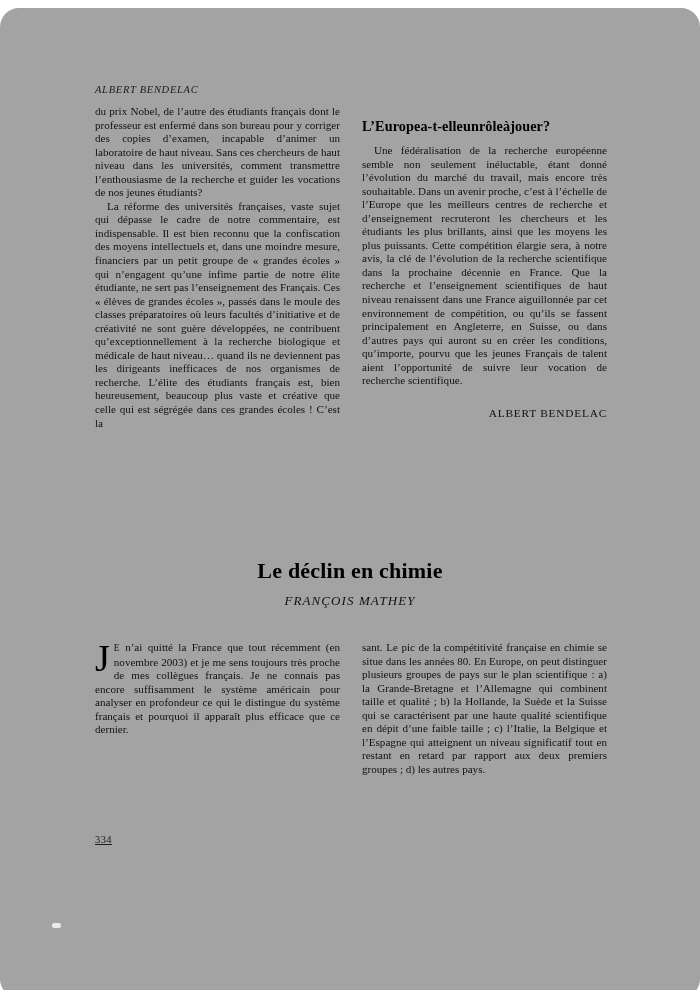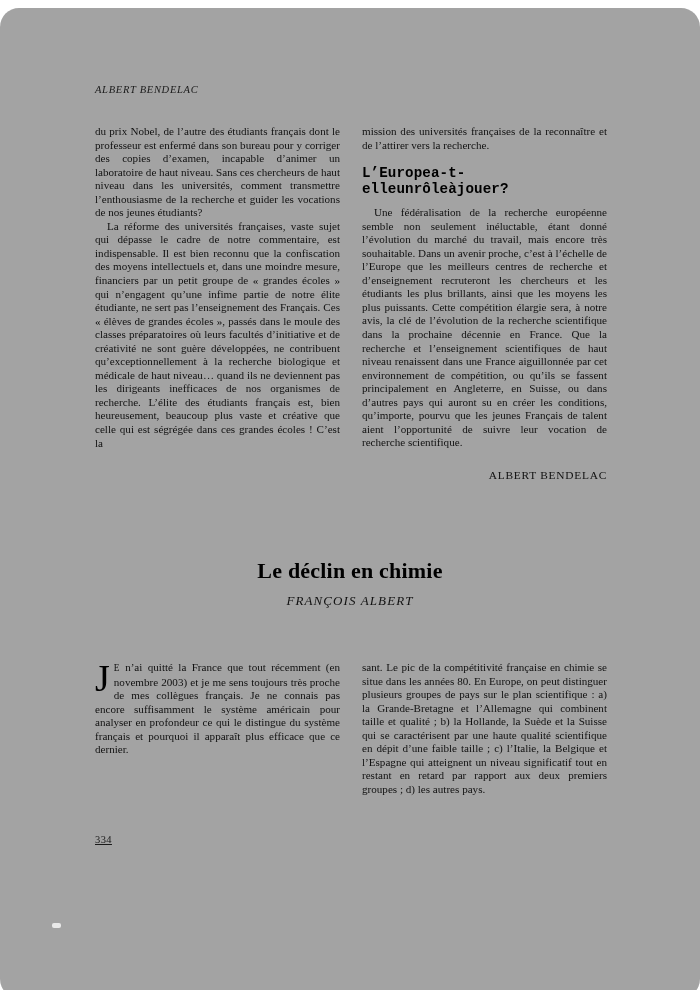--- a/index.html
+++ b/index.html
@@ -41,21 +41,20 @@
   .columns {
     position: absolute;
     left: 95px;
     top: 97px;
     width: 512px;
     display: flex;
     gap: 22px;
   }
   .col {
     width: 245px;
-    margin-top: 20px;
   }
 
   p.body {
     margin: 0;
     font-size: 11.1px;
     line-height: 13.55px;
     text-align: justify;
     text-justify: inter-word;
     hyphens: manual;
     color: #111;
@@ -70,21 +69,20 @@
     font-size: 14.2px;
     font-weight: bold;
     text-align: justify;
     letter-spacing: 0.1px;
     color: #000;
   }
   .section-head > span {
     display: inline-block;
     width: 100%;
     text-align: justify;
-    font-family: Liberation Mono, monospace;
   }
   .section-head-inner {
     display: flex;
     justify-content: space-between;
     width: 100%;
   }
 
   
   .signature {
     margin-top: 19px;
@@ -181,33 +179,32 @@
   <div class="running-head">ALBERT BENDELAC</div>
 
   <div class="columns">
 
     <div class="col">
       <p class="body">du prix Nobel, de l’autre des étudiants français dont le professeur est enfermé dans son bureau pour y corriger des copies d’examen, incapable d’animer un laboratoire de haut niveau. Sans ces chercheurs de haut niveau dans les universités, comment transmettre l’enthousiasme de la recherche et guider les vocations de nos jeunes étudiants?</p>
       <p class="body indent">La réforme des universités françaises, vaste sujet qui dépasse le cadre de notre commentaire, est indispensable. Il est bien reconnu que la confiscation des moyens intellectuels et, dans une moindre mesure, financiers par un petit groupe de « grandes écoles » qui n’engagent qu’une infime partie de notre élite étudiante, ne sert pas l’enseignement des Français. Ces « élèves de grandes écoles », passés dans le moule des classes préparatoires où leurs facultés d’initiative et de créativité ne sont guère développées, ne contribuent qu’exceptionnellement à la recherche biologique et médicale de haut niveau… quand ils ne deviennent pas les dirigeants inefficaces de nos organismes de recherche. L’élite des étudiants français est, bien heureusement, beaucoup plus vaste et créative que celle qui est ségrégée dans ces grandes écoles ! C’est la</p>
     </div>
 
     <div class="col">
-      <p class="body">mission des universités françaises de la reconnaître et de l’attirer vers la recherche.</p>
 
       <h2 class="section-head"><span class="section-head-inner"><span>L’</span><span>Europe</span><span>a-t-elle</span><span>un</span><span>rôle</span><span>à</span><span>jouer</span><span>?</span></span></h2>
 
       <p class="body indent">Une fédéralisation de la recherche européenne semble non seulement inéluctable, étant donné l’évolution du marché du travail, mais encore très souhaitable. Dans un avenir proche, c’est à l’échelle de l’Europe que les meilleurs centres de recherche et d’enseignement recruteront les chercheurs et les étudiants les plus brillants, ainsi que les moyens les plus puissants. Cette compétition élargie sera, à notre avis, la clé de l’évolution de la recherche scientifique dans la prochaine décennie en France. Que la recherche et l’enseignement scientifiques de haut niveau renaissent dans une France aiguillonnée par cet environnement de compétition, ou qu’ils se fassent principalement en Angleterre, en Suisse, ou dans d’autres pays qui auront su en créer les conditions, qu’importe, pourvu que les jeunes Français de talent aient l’opportunité de suivre leur vocation de recherche scientifique.</p>
 
       <div class="signature">ALBERT BENDELAC</div>
     </div>
   </div>
 
   <h1 class="article-title">Le déclin en chimie</h1>
 
-  <div class="article-author">FRANÇOIS ALBERT</div>
+  <div class="article-author">FRANÇOIS MATHEY</div>
 
   <div class="columns2">
 
     <div class="col">
       <p class="dropcap-para">
         <span class="dropcap">J</span><span class="smallcaps">E</span><span> n’ai quitté la France que tout récemment (en novembre 2003) et je me sens toujours très proche de mes collègues français. Je ne connais pas encore suffisamment le système américain pour analyser en profondeur ce qui le distingue du système français et pourquoi il apparaît plus efficace que ce dernier.</span>
       </p>
     </div>
 
     <div class="col">

